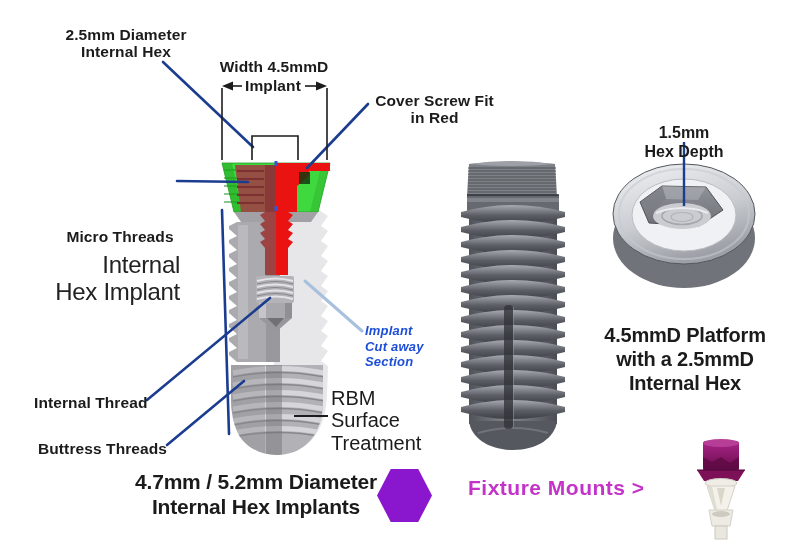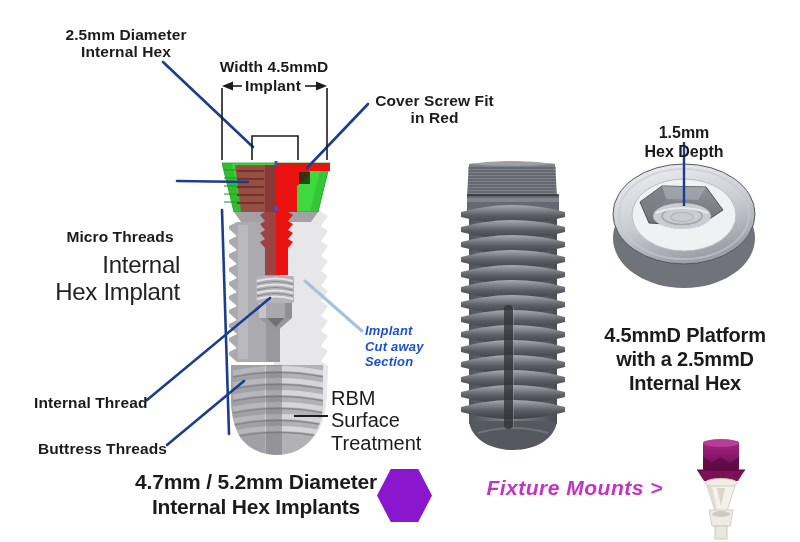--- a/index.html
+++ b/index.html
@@ -12,21 +12,21 @@
   .txt span{display:block;}
   .lbl{font-size:15.5px;line-height:1.12;letter-spacing:.1px;}
   .center{text-align:center;}
   .right{text-align:right;}
   .title{font-size:24px;line-height:1.12;letter-spacing:-.3px;color:#222;}
   .capt{font-weight:700;font-size:21px;line-height:1.18;letter-spacing:-.2px;}
   .capt2{font-weight:700;font-size:20px;line-height:1.2;letter-spacing:-.2px;}
   .semib{font-weight:600;font-size:16px;line-height:1.2;}
   .gray-note{font-size:13px;font-weight:700;font-style:italic;color:#1d4ed8;line-height:1.2;letter-spacing:.2px;}
   .rbm{font-size:20px;line-height:1.12;}
-  .fixture-link{font-weight:700;font-style:italic;font-size:21px;color:#c433c8;letter-spacing:.5px;cursor:pointer;text-align:right;}
+  .fixture-link{font-weight:700;font-size:21px;color:#c433c8;letter-spacing:.5px;cursor:pointer;}
   .hexagon{position:absolute;z-index:3;width:55px;height:53px;background:#8a16ce;
            clip-path:polygon(25% 0%,75% 0%,100% 50%,75% 100%,25% 100%,0% 50%);}
 </style>
 </head>
 <body>
 
 <div class="canvas">
 
   <svg class="illu" style="left:210px;top:155px;" width="130" height="310" viewBox="0 0 130 310">
 

